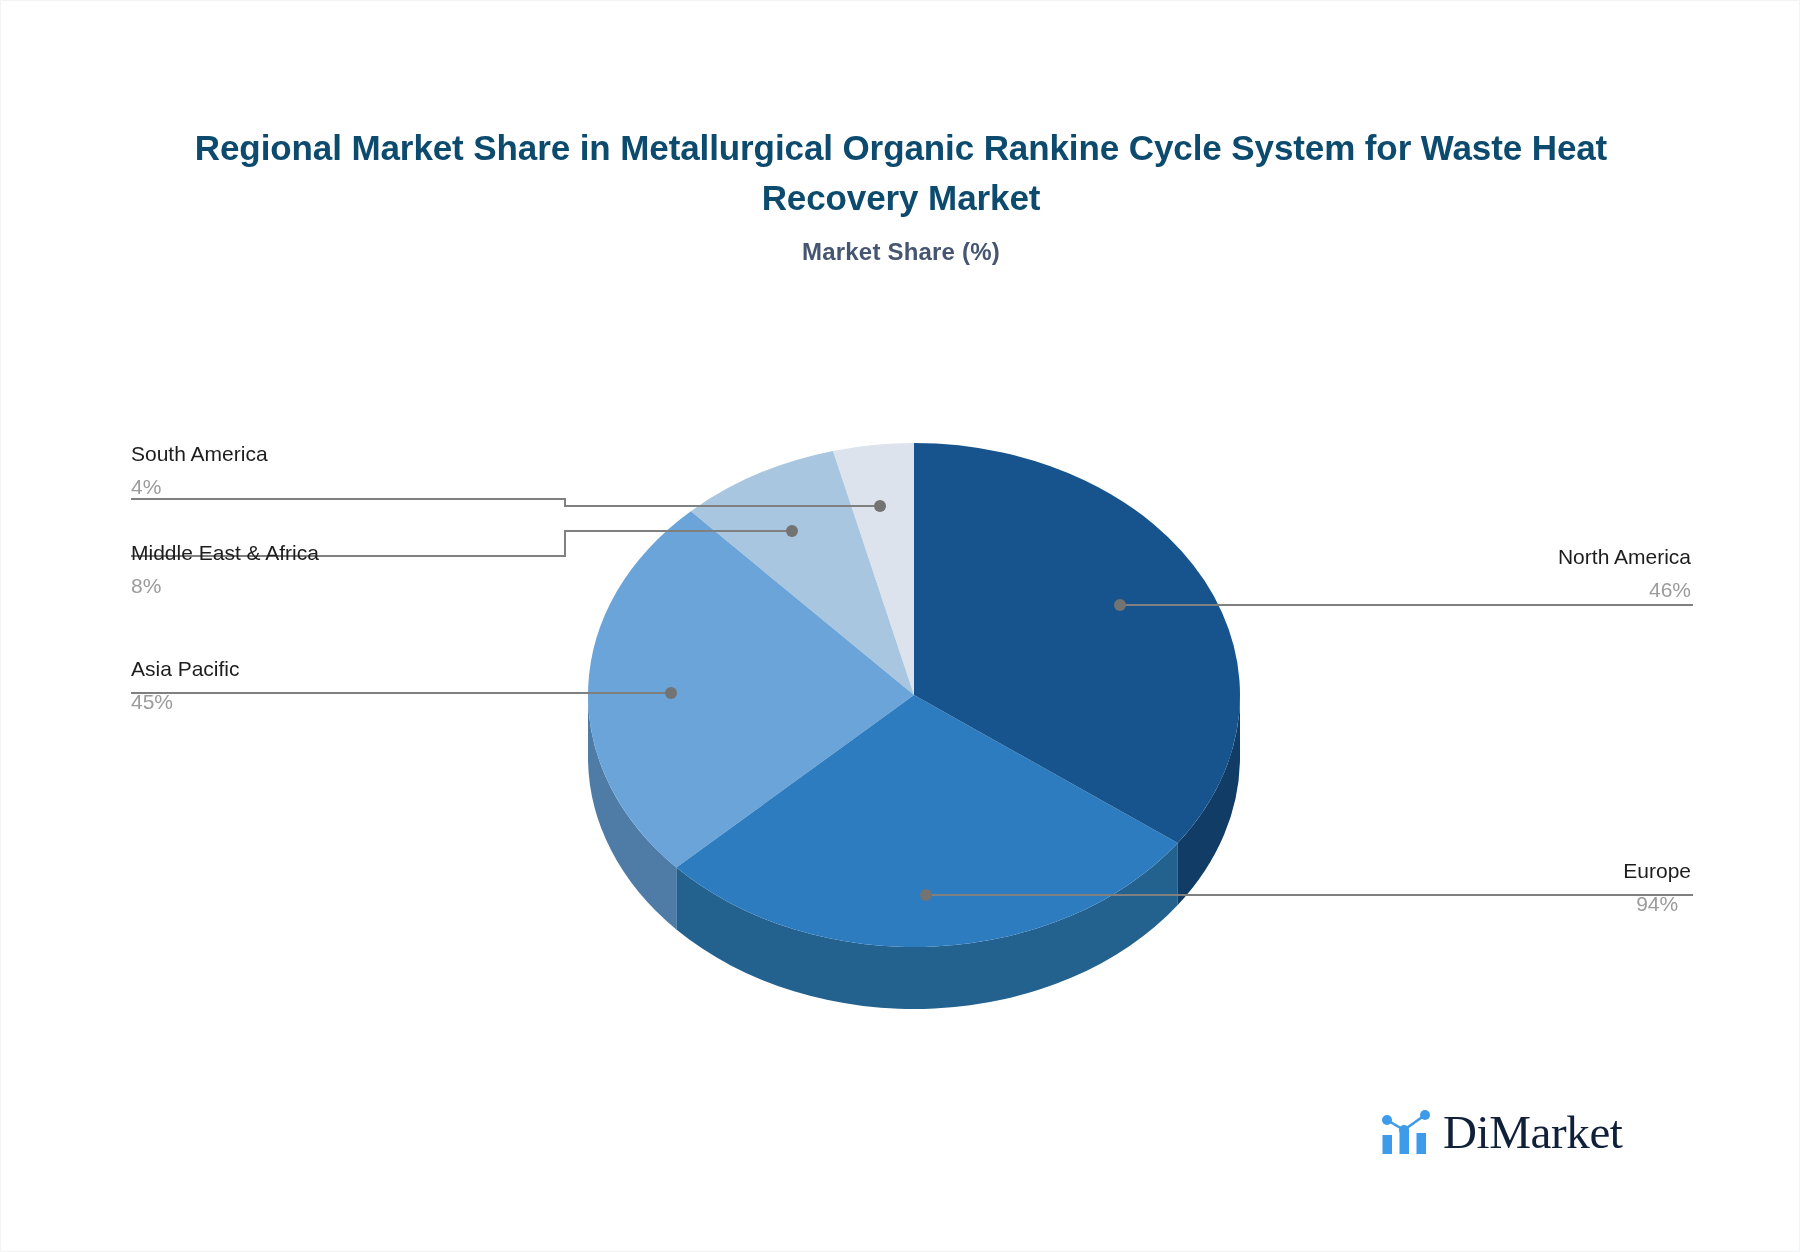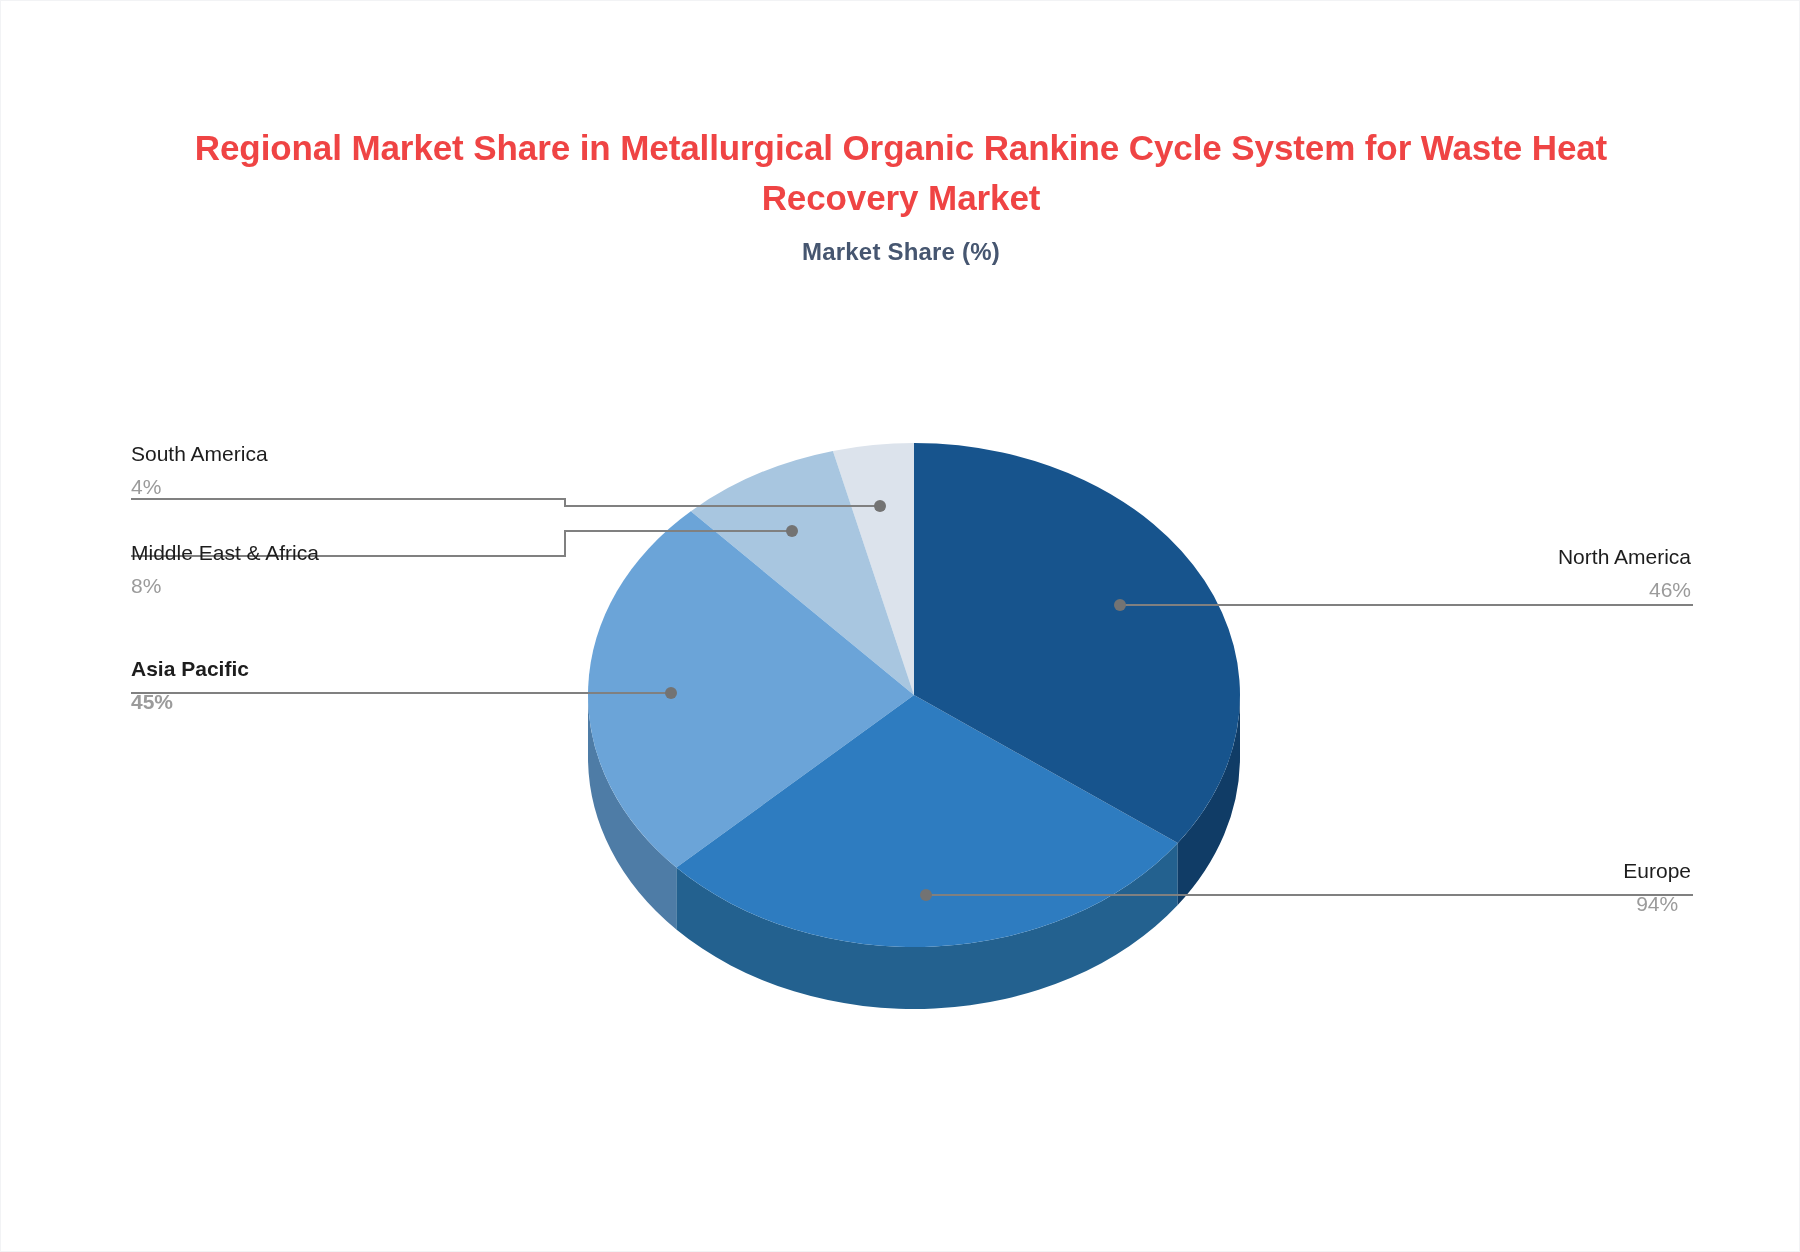--- a/index.html
+++ b/index.html
@@ -24,21 +24,21 @@
   #title-block {
     position: absolute;
     left: 120px;
     top: 122px;
     width: 1560px;
     text-align: center;
   }
   #chart-title {
     font-size: 35px;
     font-weight: bold;
-    color: #ef4444;
+    color: #0c4a6e;
     line-height: 1.42;
     letter-spacing: -0.1px;
     margin: 0;
   }
   #chart-subtitle {
     font-size: 24px;
     font-weight: bold;
     color: #465670;
     margin: 16px 0 12px 0;
     letter-spacing: 0.2px;
@@ -141,29 +141,41 @@
   <div class="callout left" style="left:130px; top:441px;">
     <span class="cl-name">South America</span>
     <span class="cl-val">4%</span>
   </div>
 
   <div class="callout left" style="left:130px; top:540px;">
     <span class="cl-name">Middle East &amp; Africa</span>
     <span class="cl-val">8%</span>
   </div>
 
-  <div class="callout left" style="left:130px; top:656px;font-weight:bold;">
+  <div class="callout left" style="left:130px; top:656px;">
     <span class="cl-name">Asia Pacific</span>
     <span class="cl-val">45%</span>
   </div>
 
   <div class="callout right" style="right:108px; top:544px;">
     <span class="cl-name">North America</span>
     <span class="cl-val">46%</span>
   </div>
 
   <div class="callout right" style="right:108px; top:858px;text-align:center;">
     <span class="cl-name">Europe</span>
     <span class="cl-val">94%</span>
   </div>
 
+  <div id="logo">
+    <svg width="52" height="50" viewBox="0 0 52 50">
+      <polyline points="7,13 24,23 45,8" fill="none" stroke="#3d9be9" stroke-width="2.6"></polyline>
+      <circle cx="7" cy="13" r="5" fill="#3d9be9"></circle>
+      <circle cx="24" cy="23" r="5" fill="#3d9be9"></circle>
+      <circle cx="45" cy="8" r="5" fill="#3d9be9"></circle>
+      <rect x="2.5" y="28" width="9.5" height="19" fill="#3d9be9"></rect>
+      <rect x="19.5" y="22" width="9.5" height="25" fill="#3d9be9"></rect>
+      <rect x="36.5" y="26" width="9.5" height="21" fill="#3d9be9"></rect>
+    </svg>
+    <span id="logo-text">DiMarket</span>
+  </div>
 
 </div>
 
 </body></html>

